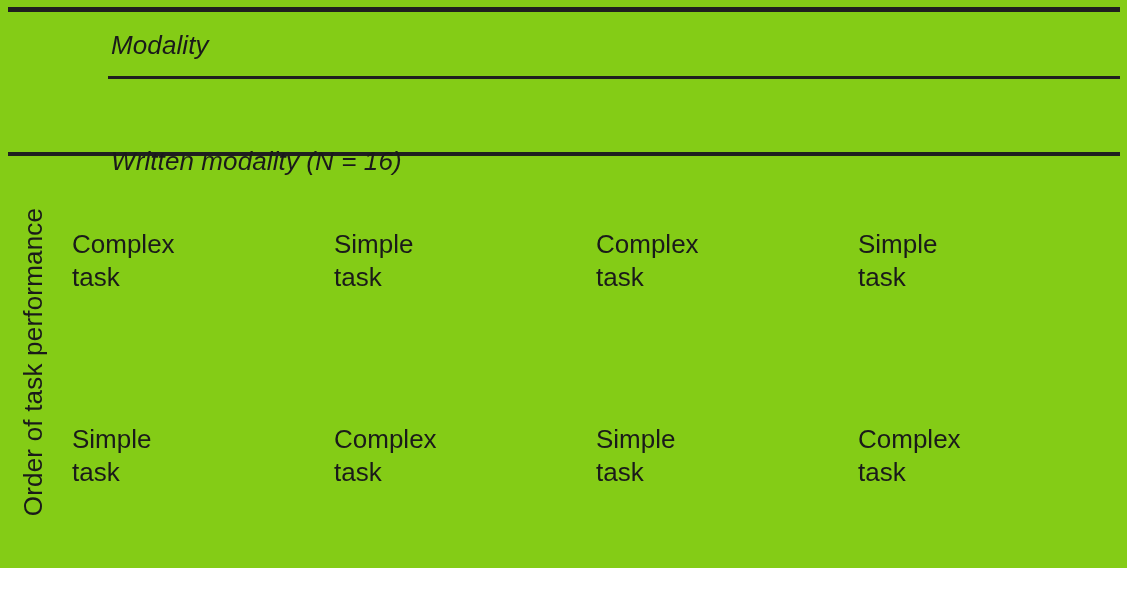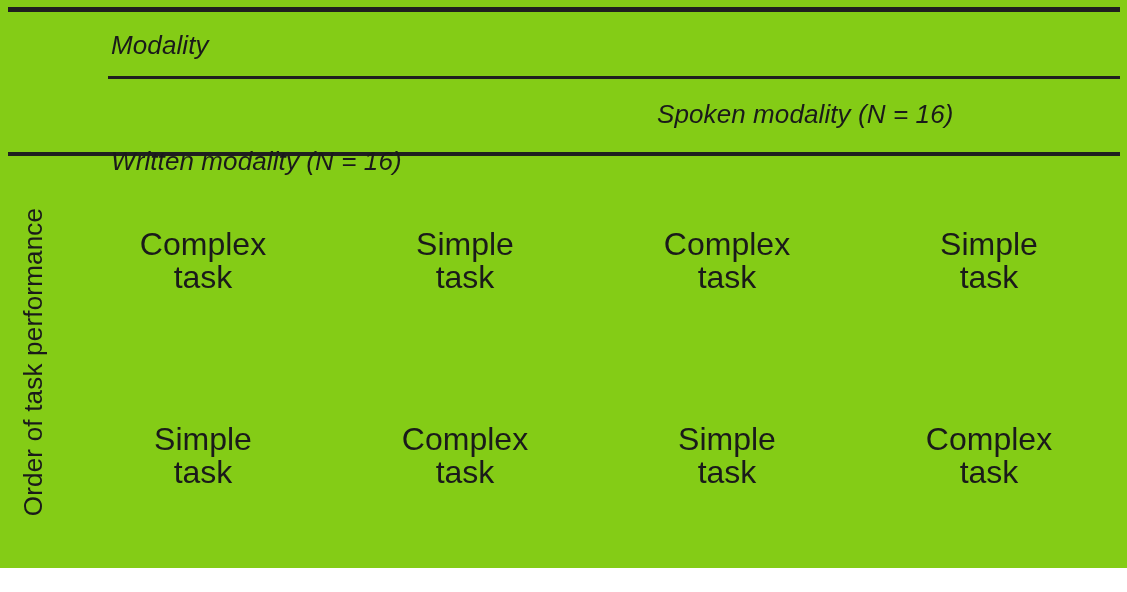--- a/index.html
+++ b/index.html
@@ -108,22 +108,21 @@
     position: absolute;
     left: 0;
     width: 100%;
     display: flex;
   }
   .cell-row-1 { top: 72px; }
   .cell-row-2 { top: 267px; }
 
   .cell {
     flex: 1 1 0;
-    text-align: center;
-    font-size: 32px;
+    font-size: 26px;
     line-height: 33px;
   }
   .cell-line {
     display: block;
     white-space: nowrap;
   }
 </style>
 </head>
 <body>
 
@@ -131,21 +130,20 @@
 
   <div class="rule rule-top"></div>
   <div class="rule rule-spanner"></div>
   <div class="rule rule-head"></div>
   <div class="rule rule-bottom"></div>
 
   <div class="hdr hdr-modality">Modality</div>
 
   <div class="hdr hdr-written">Written modality (N = 16)</div>
 
-  <div class="hdr hdr-spoken">Spoken modality (N = 16)</div>
 
   <div id="stub-label-wrap">
     <div id="stub-label">Order of task performance</div>
   </div>
 
   <div id="cell-grid">
 
     <div class="cell-row cell-row-1">
       <div class="cell">
         <span class="cell-line">Complex</span>

